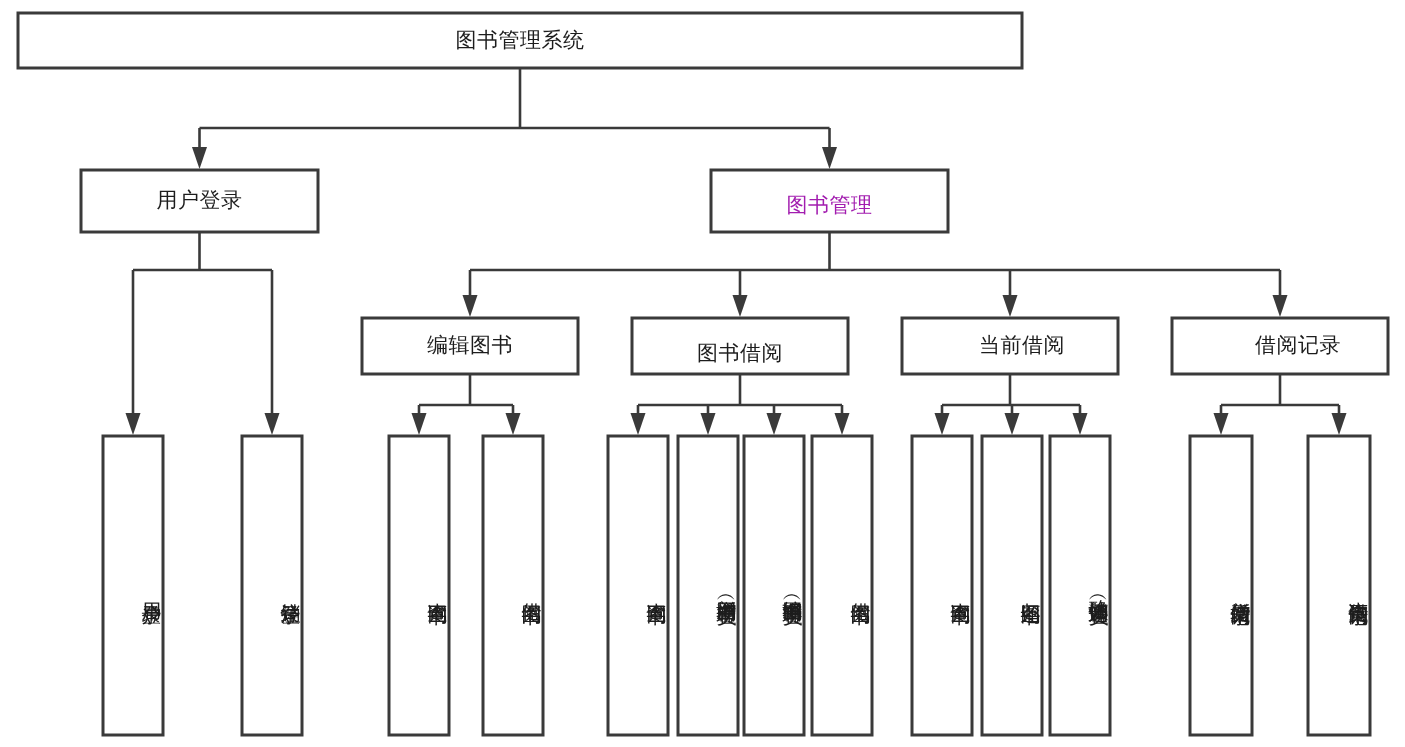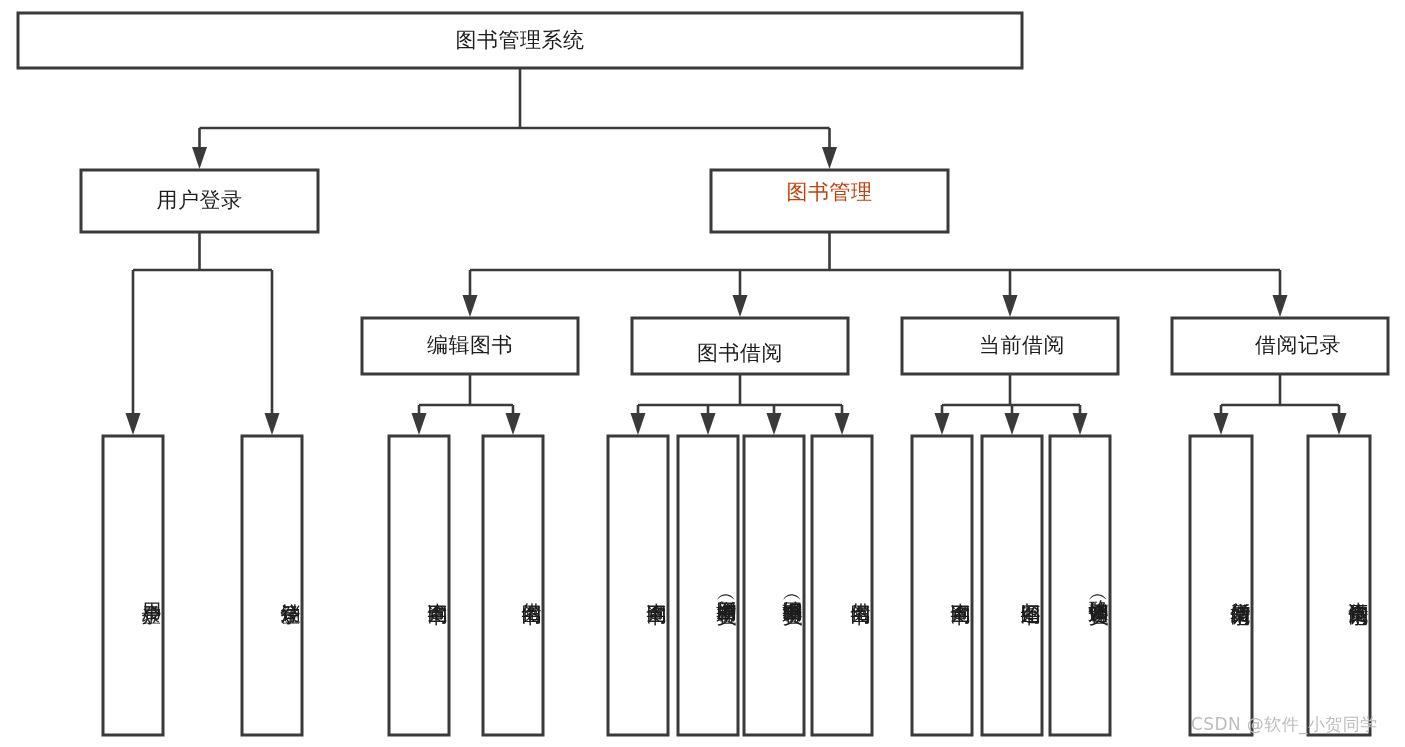--- a/index.html
+++ b/index.html
@@ -152,35 +152,34 @@
         <rect class="box-rect" x="982" y="436" width="60" height="299" fill="#ffffff" stroke="#3a3a3a"></rect>
         <rect class="box-rect" x="1050" y="436" width="60" height="299" fill="#ffffff" stroke="#3a3a3a"></rect>
         <rect class="box-rect" x="1190" y="436" width="62" height="299" fill="#ffffff" stroke="#3a3a3a"></rect>
         <rect class="box-rect" x="1308" y="436" width="62" height="299" fill="#ffffff" stroke="#3a3a3a"></rect>
       </g>
   </svg>
 
   <div id="labels">
       <div class="node-label" style="left: 18px; top: 13px; width: 1004px; height: 55px; color: rgb(29, 29, 29);">图书管理系统</div>
       <div class="node-label" style="left: 81px; top: 170px; width: 237px; height: 62px; color: rgb(29, 29, 29);">用户登录</div>
-      <div class="node-label" style="left: 711px; top: 162px; width: 237px; height: 62px; color: #c2410c;">图书管理</div>
+      <div class="node-label" style="left: 711px; top: 175px; width: 237px; height: 62px; color: #a21caf;">图书管理</div>
       <div class="node-label" style="left: 362px; top: 318px; width: 216px; height: 56px; color: rgb(29, 29, 29);">编辑图书</div>
       <div class="node-label" style="left: 632px; top: 318px; width: 216px; height: 72px; color: rgb(29, 29, 29);">图书借阅</div>
       <div class="node-label" style="left: 902px; top: 318px; width: 240px; height: 56px; color: rgb(29, 29, 29);">当前借阅</div>
       <div class="node-label" style="left: 1172px; top: 318px; width: 252px; height: 56px; color: rgb(29, 29, 29);">借阅记录</div>
       <div class="node-label vertical" style="left: 103px; top: 436px; width: 60px; height: 299px; color: rgb(29, 29, 29);">用户登录</div>
       <div class="node-label vertical" style="left: 242px; top: 436px; width: 60px; height: 299px; color: rgb(29, 29, 29);">注销登录</div>
       <div class="node-label vertical" style="left: 389px; top: 436px; width: 60px; height: 299px; color: rgb(29, 29, 29);">查询图书</div>
       <div class="node-label vertical" style="left: 483px; top: 436px; width: 60px; height: 299px; color: rgb(29, 29, 29);">借阅图书</div>
       <div class="node-label vertical" style="left: 608px; top: 436px; width: 60px; height: 299px; color: rgb(29, 29, 29);">查询图书</div>
       <div class="node-label vertical" style="left: 678px; top: 436px; width: 60px; height: 299px; color: rgb(29, 29, 29);">新增图书（管理员）</div>
       <div class="node-label vertical" style="left: 744px; top: 436px; width: 60px; height: 299px; color: rgb(29, 29, 29);">编辑图书（管理员）</div>
       <div class="node-label vertical" style="left: 812px; top: 436px; width: 60px; height: 299px; color: rgb(29, 29, 29);">借阅图书</div>
       <div class="node-label vertical" style="left: 912px; top: 436px; width: 60px; height: 299px; color: rgb(29, 29, 29);">查询图书</div>
       <div class="node-label vertical" style="left: 982px; top: 436px; width: 60px; height: 299px; color: rgb(29, 29, 29);">归还图书</div>
       <div class="node-label vertical" style="left: 1050px; top: 436px; width: 60px; height: 299px; color: rgb(29, 29, 29);">确认归还（管理员）</div>
       <div class="node-label vertical" style="left: 1190px; top: 436px; width: 62px; height: 299px; color: rgb(29, 29, 29);">新增借阅记录</div>
       <div class="node-label vertical" style="left: 1308px; top: 436px; width: 62px; height: 299px; color: rgb(29, 29, 29);">查询借阅记录</div>
     </div>
 
-  <div class="watermark" style="left:1191px; top:713px;">CSDN @软件_小贺同学</div>
 
 </div>
 
 </body></html>

